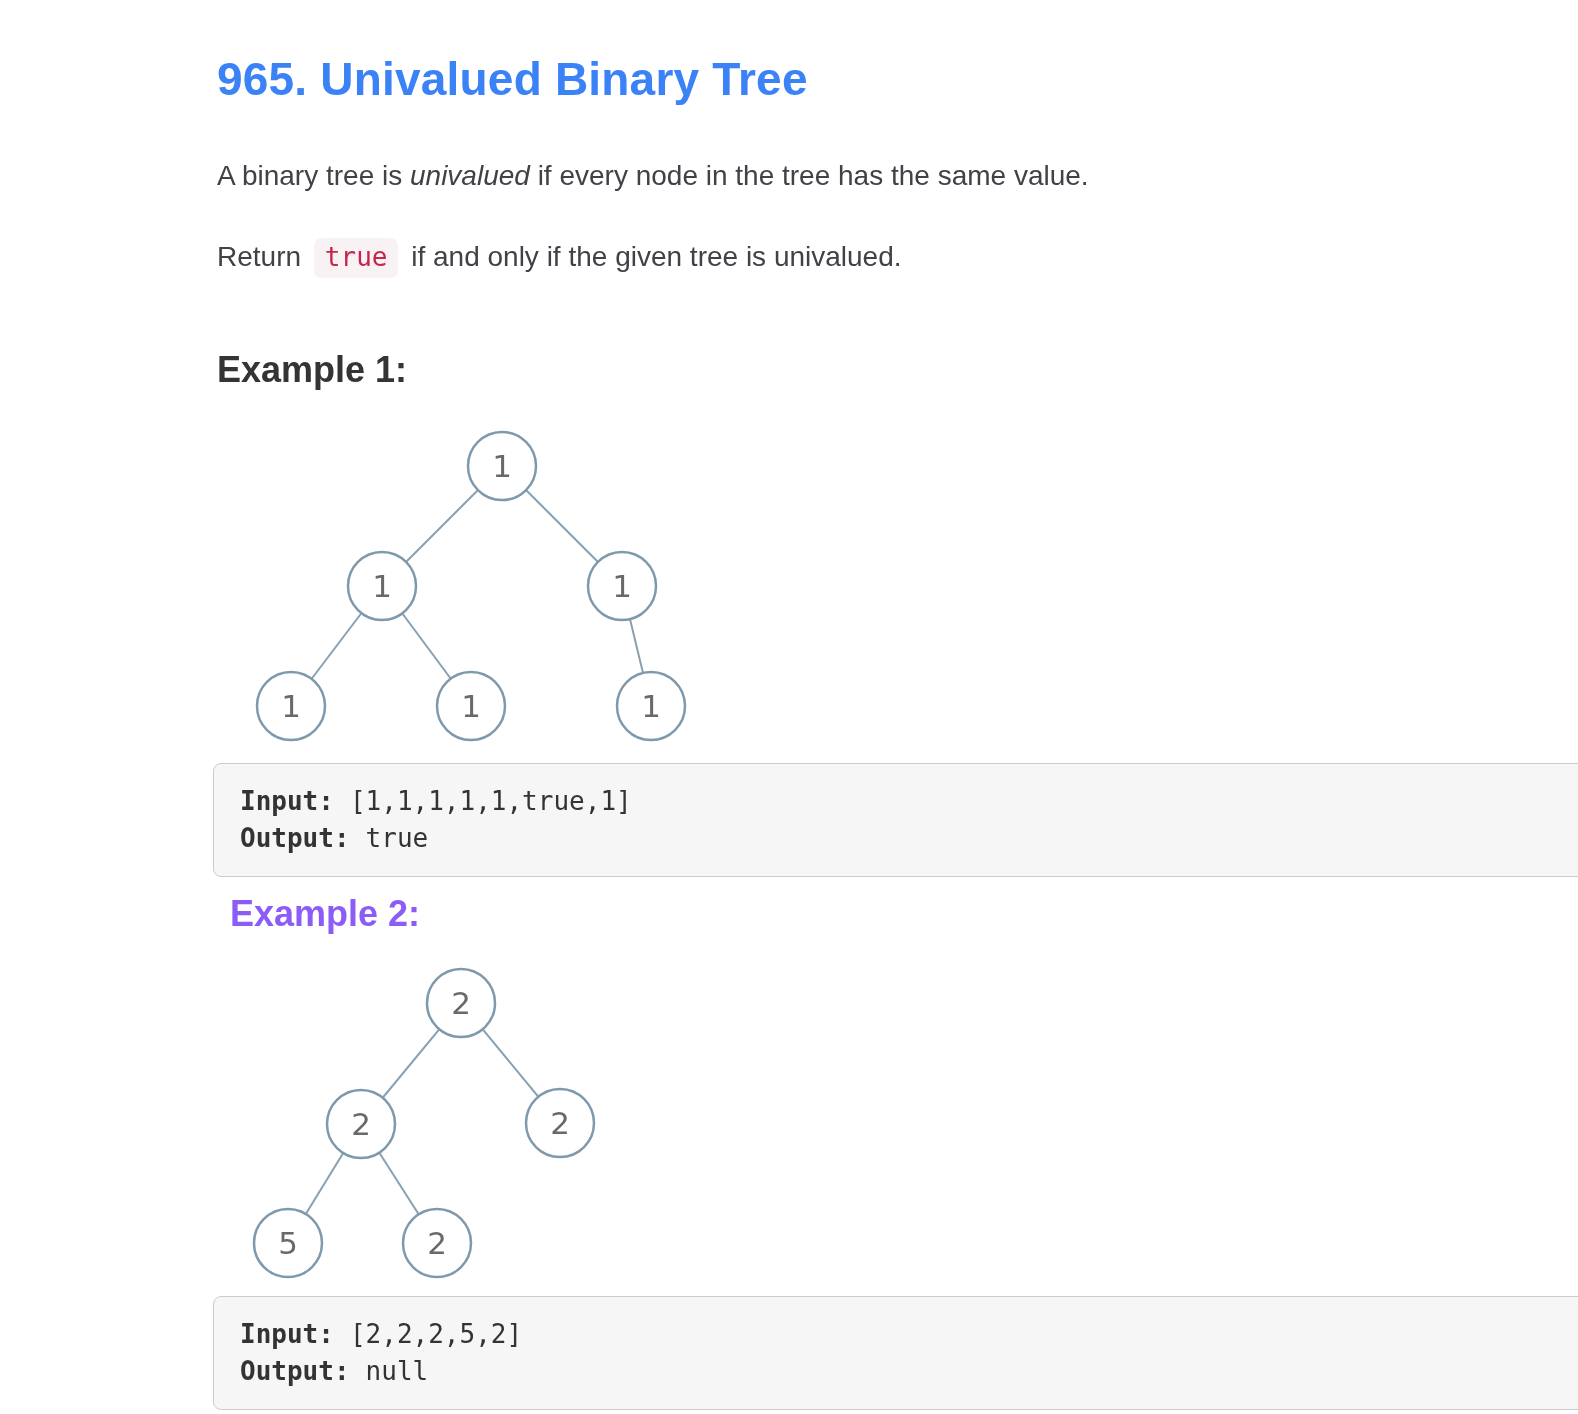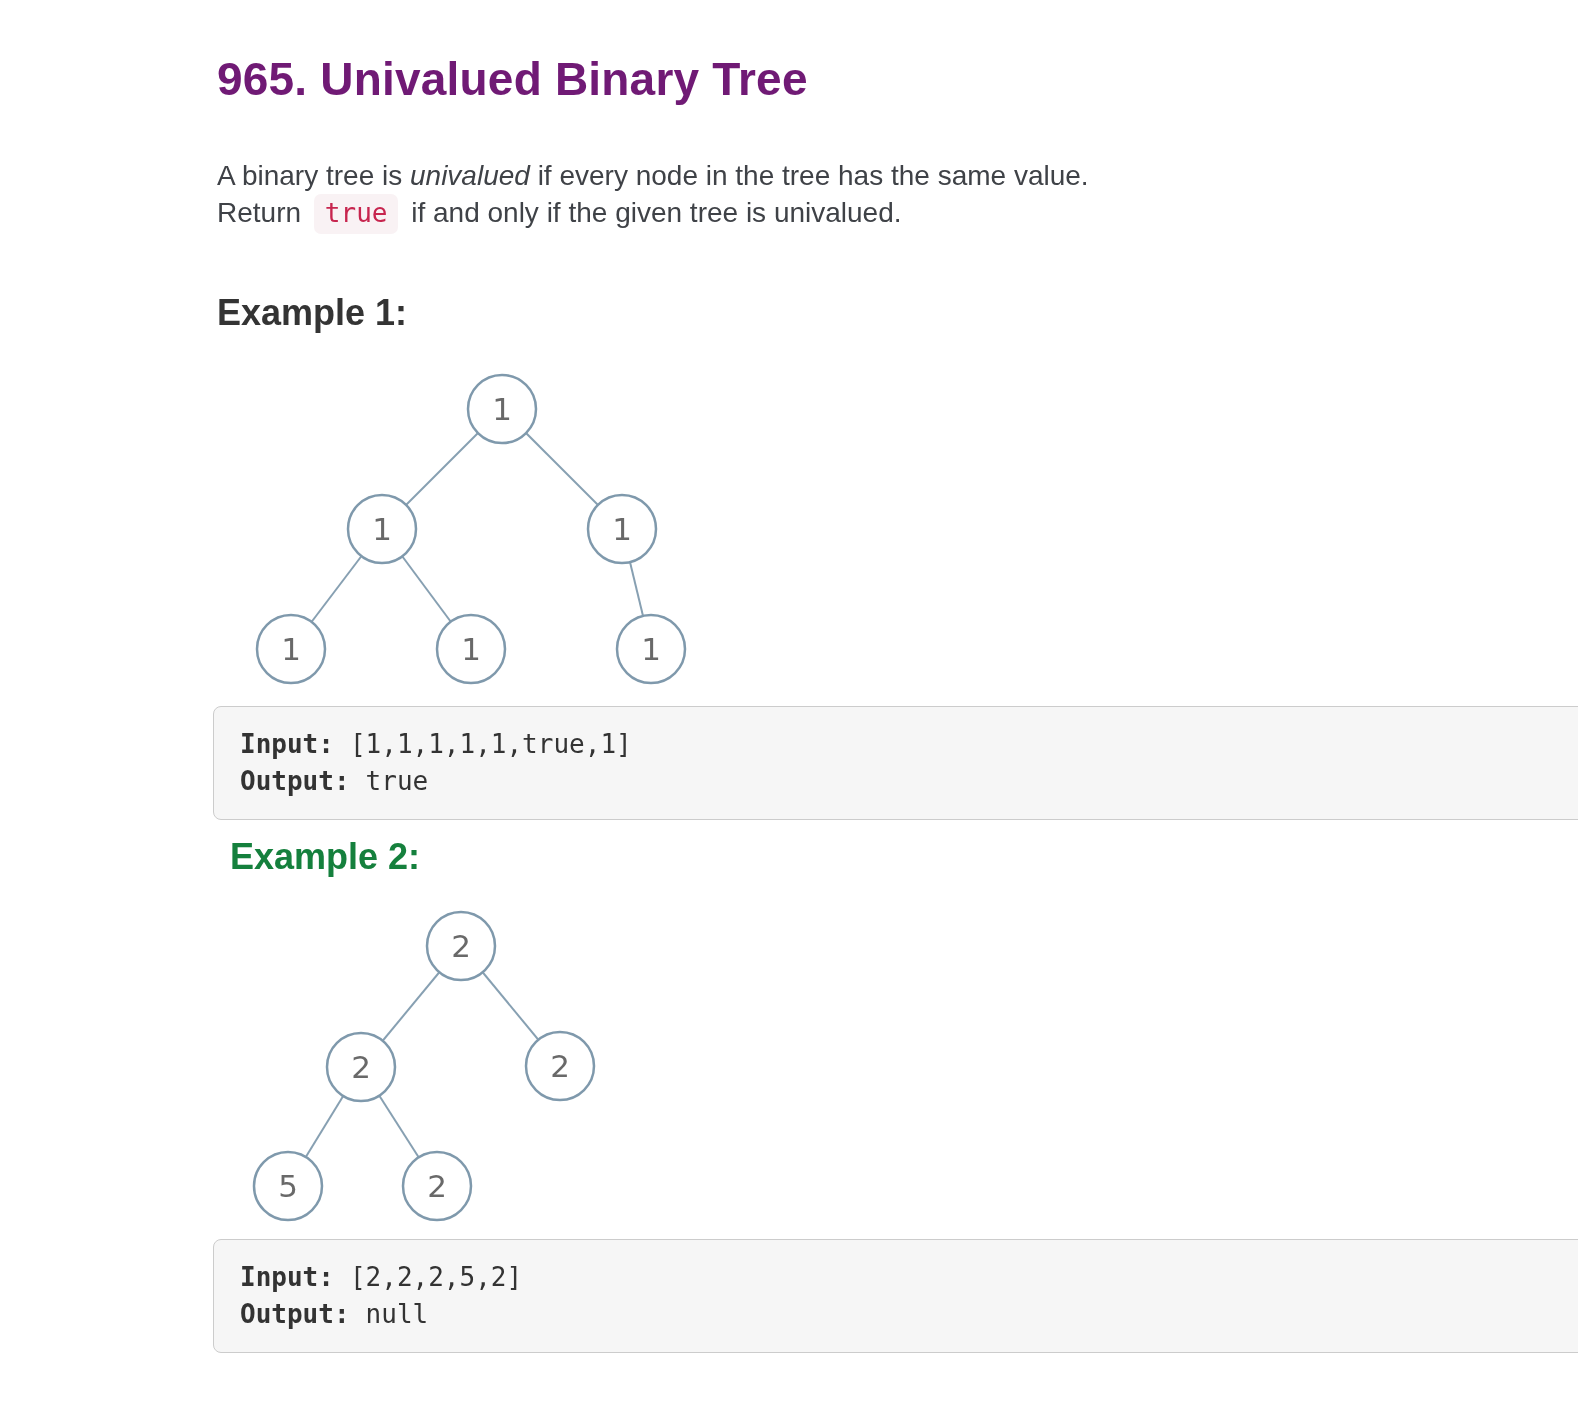--- a/index.html
+++ b/index.html
@@ -25,21 +25,21 @@
     margin: 52px 0 0 4px;
     letter-spacing: 0.2px;
   }
   .body-text {
     font-size: 28px;
     color: #3f4247;
     margin: 0 0 0 4px;
     line-height: 40px;
   }
   #p1 { margin-top: 50px; }
-  #p2 { line-height: 33px; }
+  #p2 { margin-top: 31px; line-height: 60px; }
   .body-text em { font-style: italic; text-align: center; }
   .chip {
     font-family: "DejaVu Sans Mono", monospace;
     font-size: 26px;
     background: #f9f2f4;
     color: #c7254e;
     border-radius: 7px;
     padding: 4px 11px 6px 11px;
     margin: 0 5px;
     white-space: nowrap;
@@ -79,21 +79,21 @@
   }
   .tree-svg text {
     font-family: "DejaVu Sans", "Liberation Sans", sans-serif;
   }
 </style>
 </head>
 <body>
 
 <div class="page">
 
-  <h1 class="problem-title" style="color: #701a75;">965. Univalued Binary Tree</h1>
+  <h1 class="problem-title" style="color: #3b82f6;">965. Univalued Binary Tree</h1>
 
   <p class="body-text" id="p1"><span>A binary tree is </span><em>univalued</em><span> if every node in the tree has the same value.</span></p>
 
   <p class="body-text" id="p2"><span>Return </span><code class="chip" style="color: rgb(199, 37, 78); background: rgb(249, 242, 244);">true</code><span> if and only if the given tree is univalued.</span></p>
 
   <section>
     <h3 class="example-heading" id="example-1-heading" style="color: rgb(52, 52, 52);">Example 1:</h3>
 
     <svg class="tree-svg" id="tree-svg-1" xmlns="http://www.w3.org/2000/svg" viewBox="0 0 460 320" width="460" height="320">
         <line x1="262" y1="41" x2="142" y2="161" stroke="#87a0b2" stroke-width="2"></line>
@@ -124,21 +124,21 @@
         <g>
           <circle cx="411" cy="281" r="34" fill="#ffffff" stroke="#7f99ac" stroke-width="2.5"></circle>
           <text x="411" y="281" dy="0.36em" text-anchor="middle" fill="#696969" font-size="31">1</text>
         </g>
       </svg>
 
     <pre class="io-block" id="io-block-1" style="background: rgb(246, 246, 246); border-color: rgb(204, 204, 204);"><div class="io-line"><span class="io-label">Input:</span><span>[1,1,1,1,1,true,1]</span></div><div class="io-line"><span class="io-label">Output:</span><span>true</span></div></pre>
   </section>
 
   <section>
-    <h3 class="example-heading" id="example-2-heading" style="color: #15803d; margin-left: 17px;">Example 2:</h3>
+    <h3 class="example-heading" id="example-2-heading" style="color: #8b5cf6; margin-left: 17px;">Example 2:</h3>
 
     <svg class="tree-svg" id="tree-svg-2" xmlns="http://www.w3.org/2000/svg" viewBox="0 0 460 315" width="460" height="315">
         <line x1="221" y1="36" x2="121" y2="157" stroke="#87a0b2" stroke-width="2"></line>
         <line x1="221" y1="36" x2="320" y2="156" stroke="#87a0b2" stroke-width="2"></line>
         <line x1="121" y1="157" x2="48" y2="276" stroke="#87a0b2" stroke-width="2"></line>
         <line x1="121" y1="157" x2="197" y2="276" stroke="#87a0b2" stroke-width="2"></line>
         <g>
           <circle cx="221" cy="36" r="34" fill="#ffffff" stroke="#7f99ac" stroke-width="2.5"></circle>
           <text x="221" y="36" dy="0.36em" text-anchor="middle" fill="#696969" font-size="31">2</text>
         </g>

